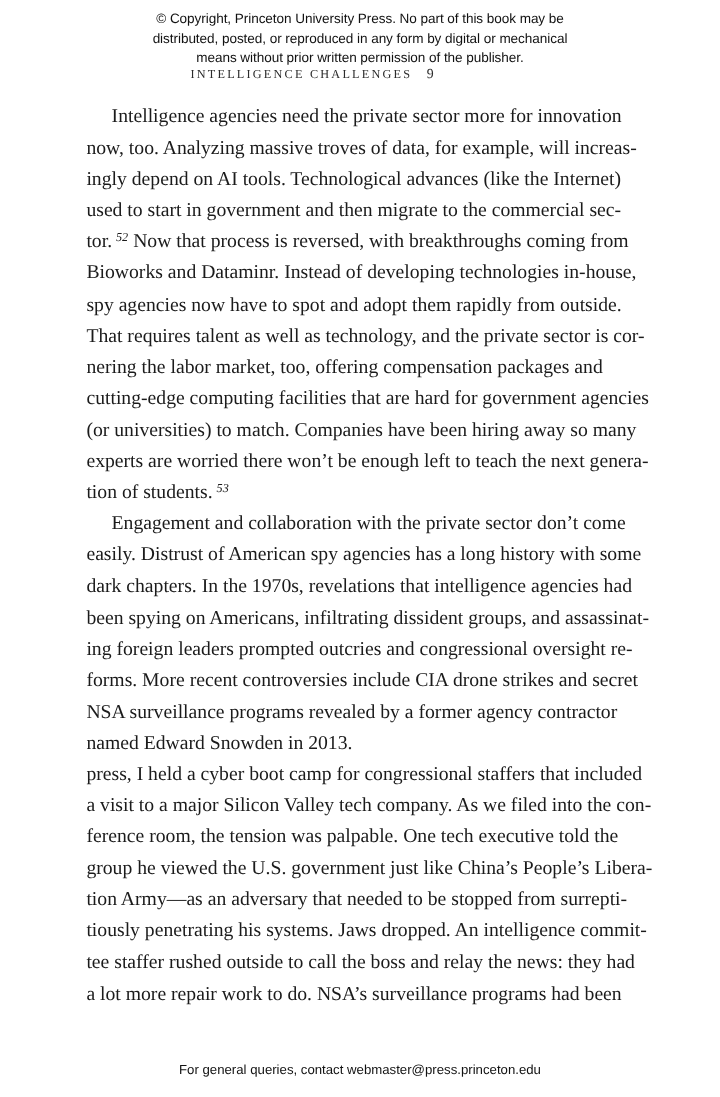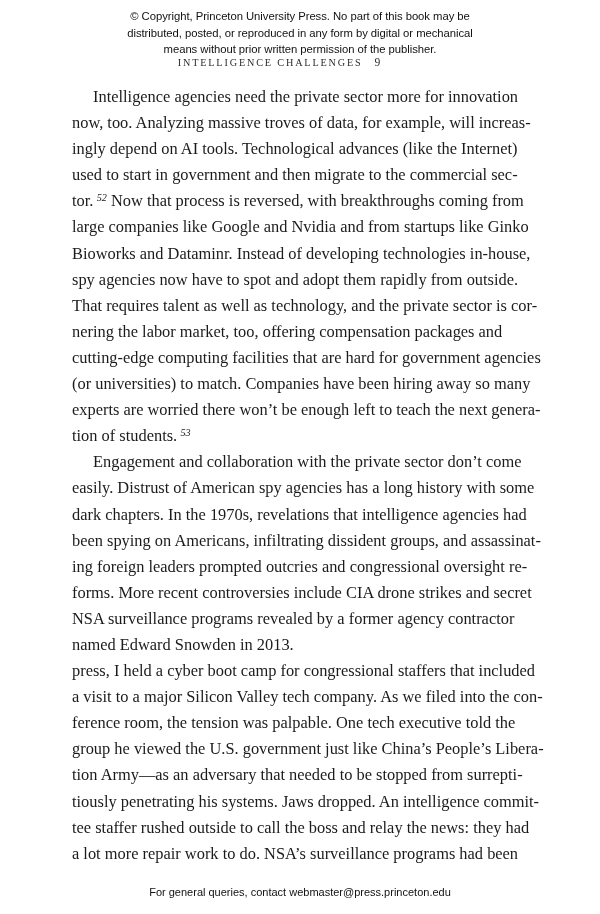--- a/index.html
+++ b/index.html
@@ -43,21 +43,20 @@
     position: absolute;
     top: 56px;
     left: 0;
     width: 520px;
     text-align: center;
     font-family: "Liberation Serif", "DejaVu Serif", serif;
     font-size: 10.2px;
     letter-spacing: 1.85px;
     color: #2b2b2b;
     white-space: nowrap;
-    margin-left: 19px;
   }
   .running-head .rh-title { font-variant: small-caps; text-transform: uppercase; }
   .running-head .rh-page {
     display: inline-block;
     margin-left: 12px;
     letter-spacing: 0;
     font-size: 11.5px;
   }
 
   
@@ -115,21 +114,20 @@
     <span class="rh-title">Intelligence Challenges</span><span class="rh-page">9</span>
   </div>
 
   <div class="body-text">
     <p class="para">
         <span class="ln indent">Intelligence agencies need the private sector more for innovation</span>
         <span class="ln">now, too. Analyzing massive troves of data, for example, will increas-</span>
         <span class="ln">ingly depend on AI tools. Technological advances (like the Internet)</span>
         <span class="ln">used to start in government and then migrate to the commercial sec-</span>
         <span class="ln">tor. <sup>52</sup> Now that process is reversed, with breakthroughs coming from</span>
-        <span class="ln">large companies like Google and Nvidia and from startups like Ginko</span>
         <span class="ln">Bioworks and Dataminr. Instead of developing technologies in-house,</span>
         <span class="ln">spy agencies now have to spot and adopt them rapidly from outside.</span>
         <span class="ln">That requires talent as well as technology, and the private sector is cor-</span>
         <span class="ln">nering the labor market, too, offering compensation packages and</span>
         <span class="ln">cutting-edge computing facilities that are hard for government agencies</span>
         <span class="ln">(or universities) to match. Companies have been hiring away so many</span>
         <span class="ln">experts are worried there won’t be enough left to teach the next genera-</span>
         <span class="ln">tion of students. <sup>53</sup></span>
       </p>
     <p class="para">

